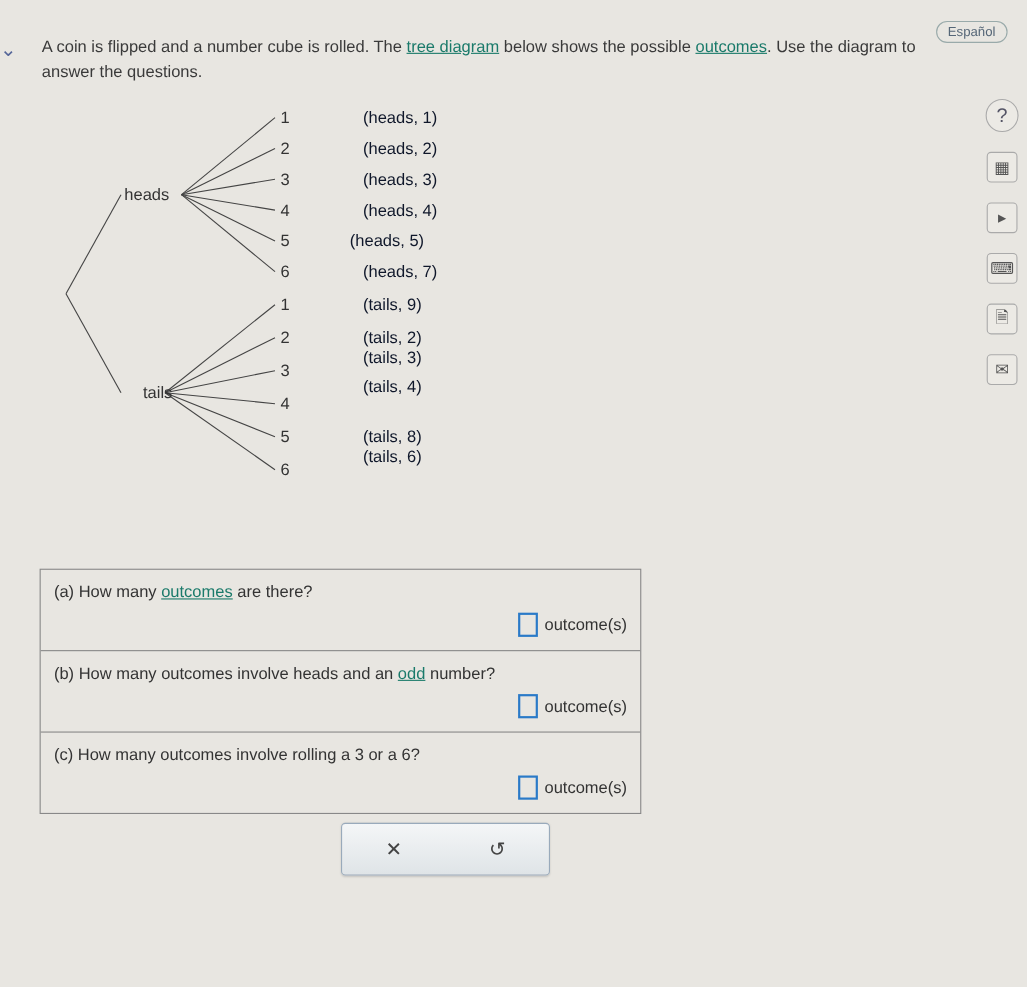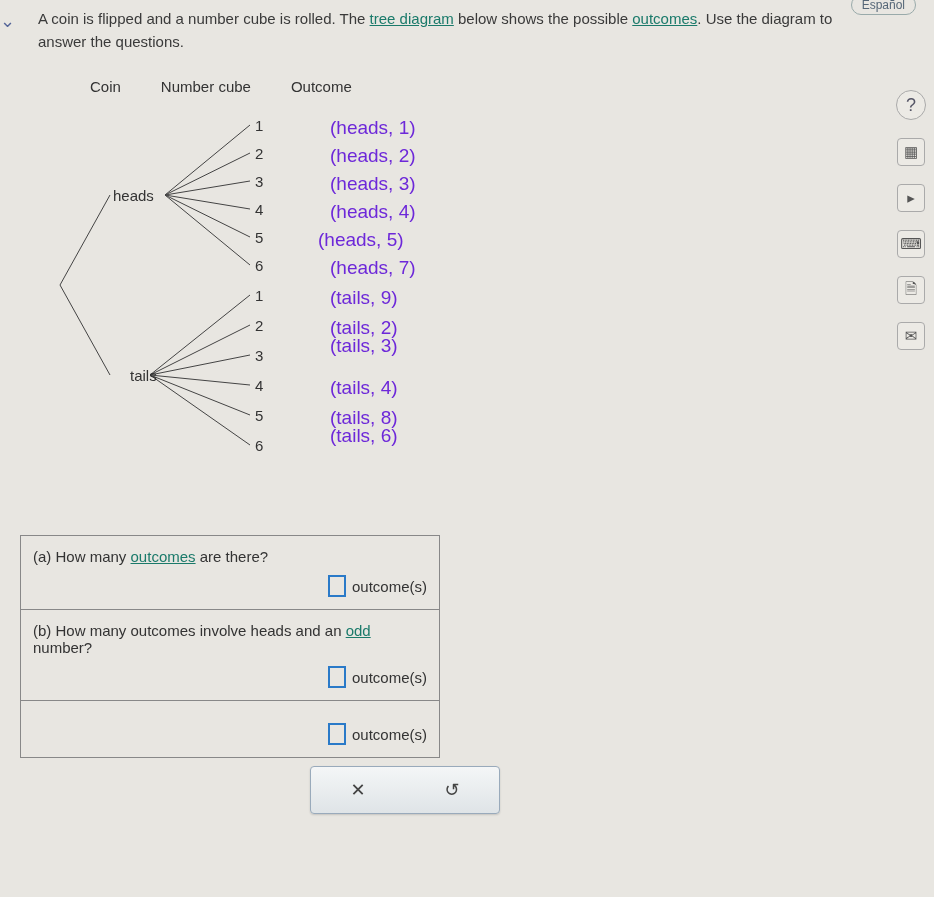--- a/index.html
+++ b/index.html
@@ -34,44 +34,45 @@
     color: #567;
     background: #e8e6e1;
   }
   .prompt {
     font-size: 15px;
     line-height: 1.5;
     color: #3a3a3a;
     padding-top: 8px;
     padding-left: 18px;
     max-width: 830px;
+    margin-top: 24px;
   }
   .ul { color: #1a7a6a; text-decoration: underline; }
   .cols {
     display: flex;
     gap: 40px;
     margin-left: 70px;
     margin-top: 25px;
     font-size: 15px;
     color: #333;
   }
   .tree-wrap {
     position: relative;
     margin-left: 30px;
     margin-top: 10px;
     height: 360px;
   }
   .tree-wrap svg { position: absolute; left: 0; top: 0; }
   .lbl { position: absolute; font-size: 15px; color: #333; }
-  .outcome { position: absolute; font-size: 19px; color: #6d28d9; white-space: nowrap; }
+  .outcome { position: absolute; font-size: 15px; color: #0f172a; white-space: nowrap; }
 
   .qbox {
     border: 1px solid #888;
-    width: 420px;
-    margin-left: 0;
+    width: 547px;
+    margin-left: 16px;
     margin-top: 70px;
     font-size: 15px;
     background: #e8e6e1;
   }
   .qrow {
     border-bottom: 1px solid #888;
     padding: 12px 12px 12px 12px;
   }
   .qrow:last-child { border-bottom: none; }
   .ans-line { margin-top: 10px; display: flex; align-items: center; gap: 6px; padding-left: 20px; justify-content: flex-end;}
@@ -134,25 +135,20 @@
 <body>
 
 <div class="content">
   <span class="chevron">⌄</span>
   <div class="espanol">Español</div>
 
   <p class="prompt">
     <span>A coin is flipped and a number cube is rolled. The </span><span class="ul">tree diagram</span><span> below shows the possible </span><span class="ul">outcomes</span><span>. Use the diagram to answer the questions.</span>
   </p>
 
-  <div class="cols">
-    <span>Coin</span>
-    <span>Number cube</span>
-    <span>Outcome</span>
-  </div>
 
   <div class="tree-wrap">
     <svg width="300" height="360">
       <g stroke="#444" stroke-width="1" fill="none">
         <line x1="10" y1="180" x2="60" y2="90"></line>
         <line x1="10" y1="180" x2="60" y2="270"></line>
         <line x1="115" y1="90" x2="200" y2="20"></line>
         <line x1="115" y1="90" x2="200" y2="48"></line>
         <line x1="115" y1="90" x2="200" y2="76"></line>
         <line x1="115" y1="90" x2="200" y2="104"></line>
@@ -184,41 +180,42 @@
 
     <span class="outcome" style="left:280px;top:12px">(heads, 1)</span>
     <span class="outcome" style="left:280px;top:40px">(heads, 2)</span>
     <span class="outcome" style="left:280px;top:68px">(heads, 3)</span>
     <span class="outcome" style="left:280px;top:96px">(heads, 4)</span>
     <span class="outcome" style="left:268px;top:124px">(heads, 5)</span>
     <span class="outcome" style="left:280px;top:152px">(heads, 7)</span>
     <span class="outcome" style="left:280px;top:182px">(tails, 9)</span>
     <span class="outcome" style="left:280px;top:212px">(tails, 2)</span>
     <span class="outcome" style="left:280px;top:230px">(tails, 3)</span>
-    <span class="outcome" style="left:280px;top:272px">(tails, 4)</span>
+    <span class="outcome" style="left:280px;top:256px">(tails, 4)</span>
     <span class="outcome" style="left:280px;top:302px">(tails, 8)</span>
     <span class="outcome" style="left:280px;top:320px">(tails, 6)</span>
   </div>
 
   <div class="qbox">
     <div class="qrow">
       <span>(a) How many </span><span class="ul">outcomes</span><span> are there?</span>
       <div class="ans-line">
         <input class="ans-input" value="" style="">
         <span>outcome(s)</span>
       </div>
     </div>
     <div class="qrow">
       <span>(b) How many outcomes involve heads and an </span><span class="ul">odd</span><span> number?</span>
       <div class="ans-line">
         <input class="ans-input" value="" style="">
         <span>outcome(s)</span>
       </div>
     </div>
     <div class="qrow">
+      <span>(c) How many outcomes involve rolling a 3 or a 6?</span>
       <div class="ans-line">
         <input class="ans-input" value="" style="">
         <span>outcome(s)</span>
       </div>
     </div>
   </div>
 
   <div class="btnbar">
     <span>✕</span>
     <span>↺</span>

